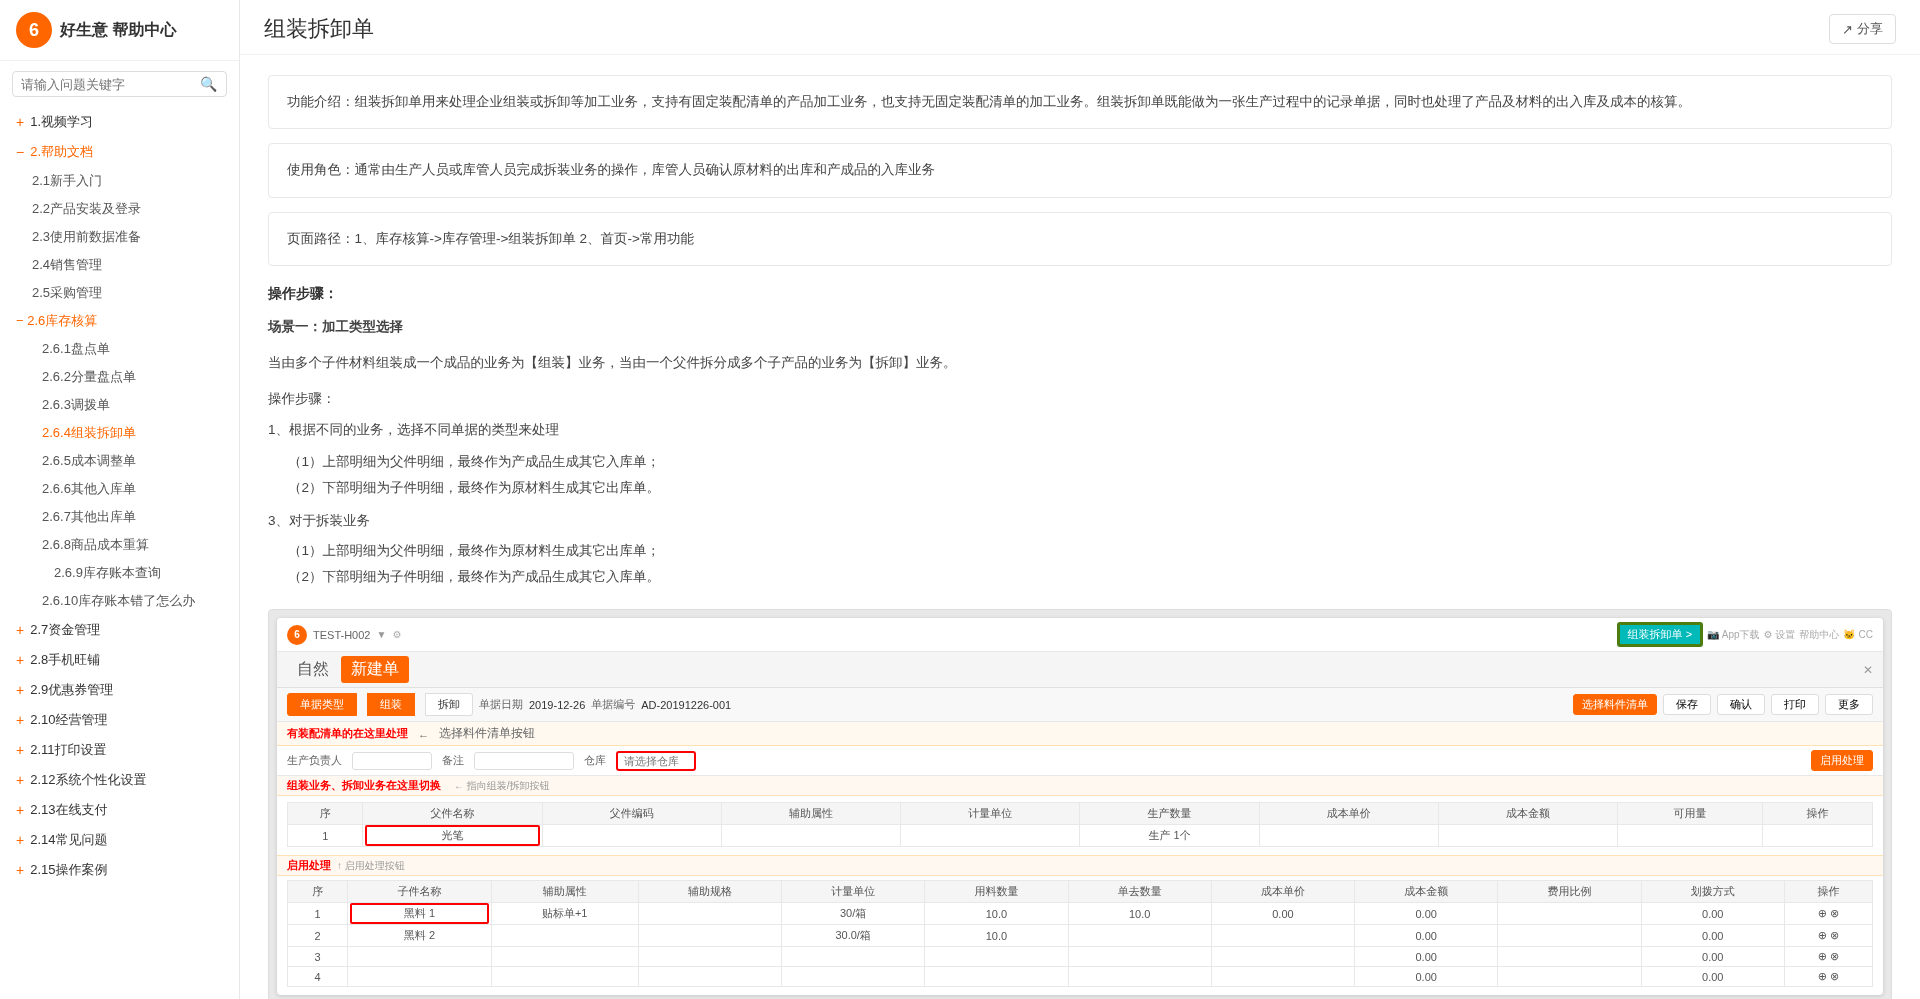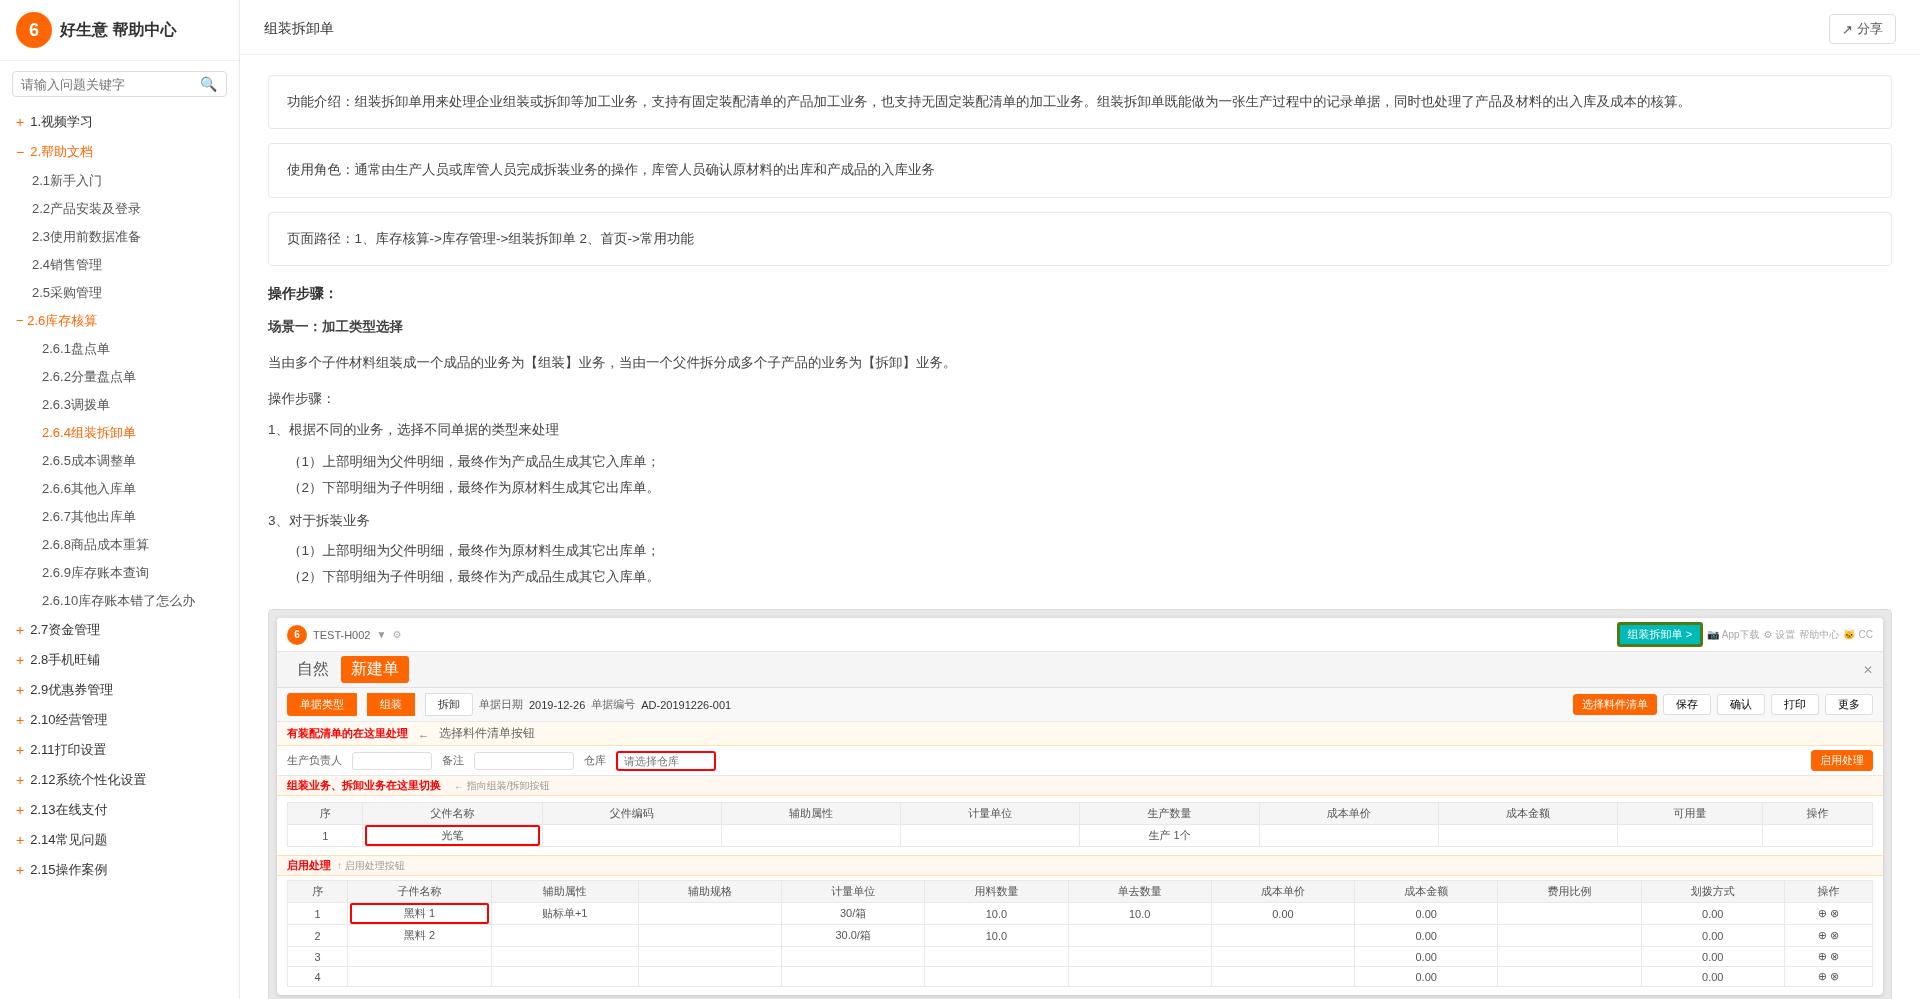--- a/index.html
+++ b/index.html
@@ -91,21 +91,21 @@
 
     #topbar {
       display: flex;
       align-items: center;
       justify-content: space-between;
       padding: 14px 24px 10px 24px;
       border-bottom: 1px solid #f0f0f0;
       background: #fff;
     }
 
-    .page-title { font-size: 14px; font-weight: 500; color: #333; }
+    .page-title { font-size: 22px; font-weight: 500; color: #333; }
 
     .share-btn {
       display: flex; align-items: center; gap: 4px;
       border: 1px solid #ddd; border-radius: 4px;
       padding: 5px 12px; font-size: 13px; color: #555;
       cursor: pointer; background: #fff;
     }
 
     #content {
       padding: 20px 28px 40px 28px;
@@ -266,21 +266,21 @@
     </div>
     <div class="nav-sub-item" style="padding-left:42px;">
       <span>2.6.6其他入库单</span>
     </div>
     <div class="nav-sub-item" style="padding-left:42px;">
       <span>2.6.7其他出库单</span>
     </div>
     <div class="nav-sub-item" style="padding-left:42px;">
       <span>2.6.8商品成本重算</span>
     </div>
-    <div class="nav-sub-item" style="padding-left:42px;">
+    <div class="nav-sub-item" style="padding-left:42px;margin-left:12px;">
       <span>2.6.9库存账本查询</span>
     </div>
     <div class="nav-sub-item" style="padding-left:42px;">
       <span>2.6.10库存账本错了怎么办</span>
     </div>
 
     <div class="nav-section">
       <span class="plus-icon">+</span>
       <span>2.7资金管理</span>
     </div>
@@ -427,21 +427,21 @@
             <span style="color:#666;">←</span>
             <span style="color:#666;font-size:12px;">选择料件清单按钮</span>
           </div>
 
           <div style="display:flex; align-items:center; padding:4px 10px; border-bottom:1px solid #e8e8e8; font-size:11px; gap:10px; background:#fff;">
             <span style="color:#666;">生产负责人</span>
             <input style="border: 1px solid rgb(221, 221, 221); border-radius: 3px; padding: 2px 6px; font-size: 11px; width: 80px;" placeholder="">
             <span style="color:#666;">备注</span>
             <input style="border: 1px solid rgb(221, 221, 221); border-radius: 3px; padding: 2px 6px; font-size: 11px; width: 100px;" placeholder="">
             <span style="color:#666;">仓库</span>
-            <input style="border-radius: 3px; padding: 2px 6px; font-size: 11px; width: 100px; border: 2px solid rgb(255, 0, 0);" placeholder="请选择仓库">
+            <input style="border-radius: 3px; padding: 2px 6px; font-size: 11px; width: 80px; border: 2px solid rgb(255, 0, 0);" placeholder="请选择仓库">
             <div style="flex:1;"></div>
             <button class="btn-orange" style="font-size:11px;">启用处理</button>
           </div>
 
           <div style="padding:2px 10px; background:#fff8f0; border-bottom:1px solid #ffe0b2; font-size:11px;">
             <span style="color:#ff0000; font-weight:bold;">组装业务、拆卸业务在这里切换</span>
             <span style="color:#999; font-size:10px; margin-left:10px;">← 指向组装/拆卸按钮</span>
           </div>
 
           <div class="table-area" style="padding-top:6px;">

